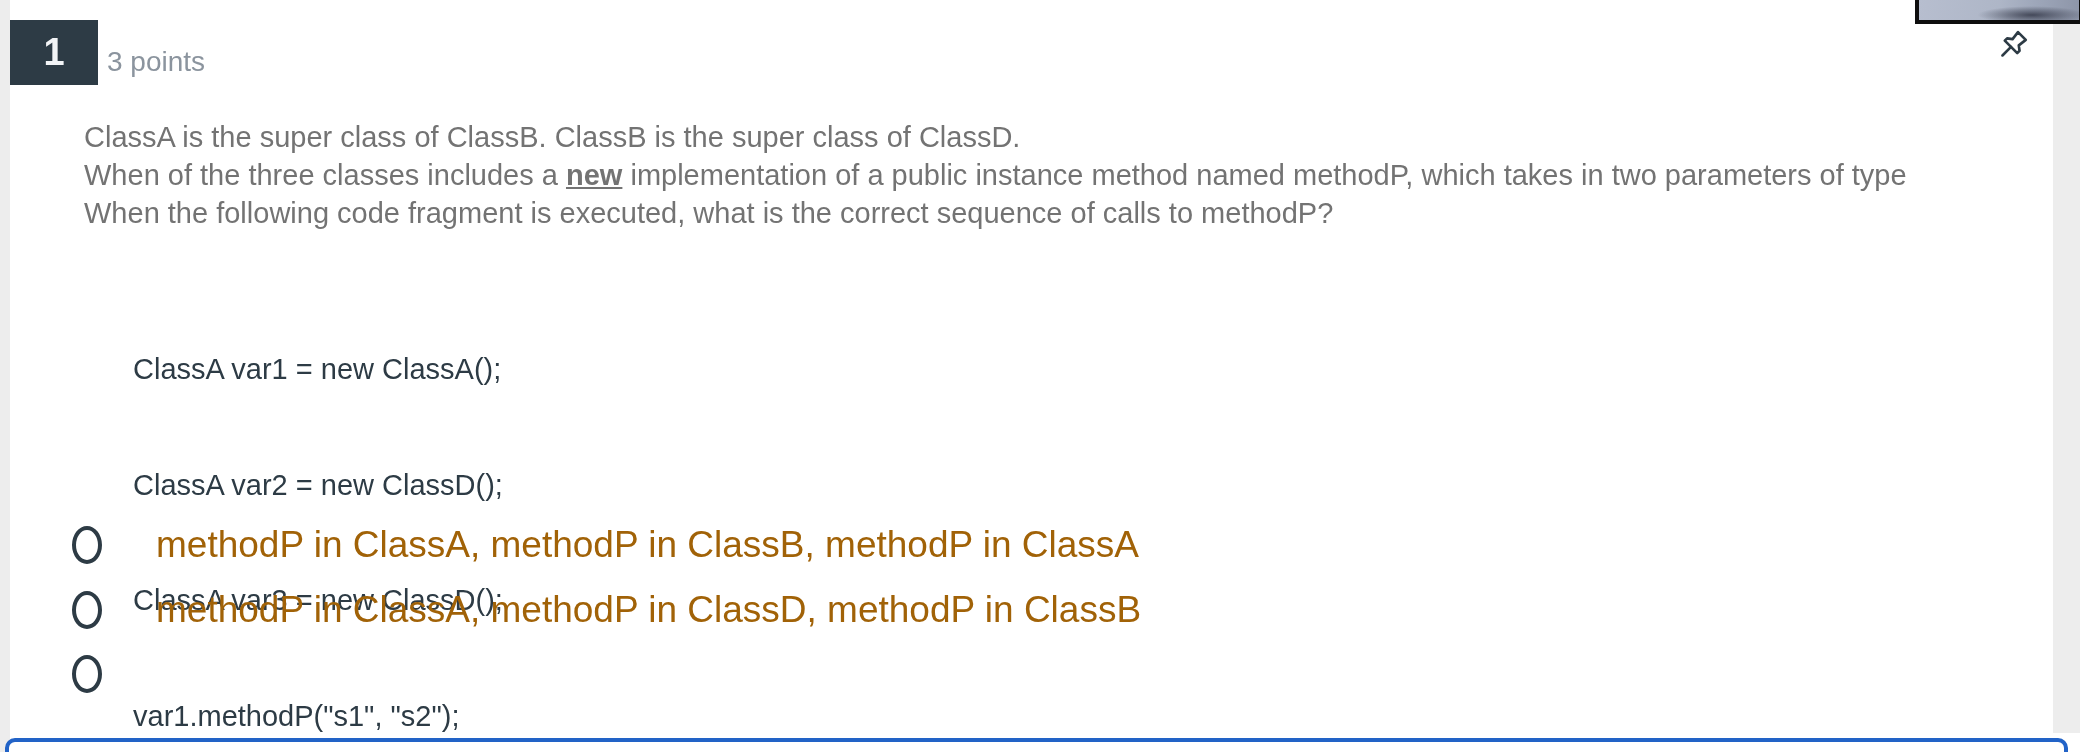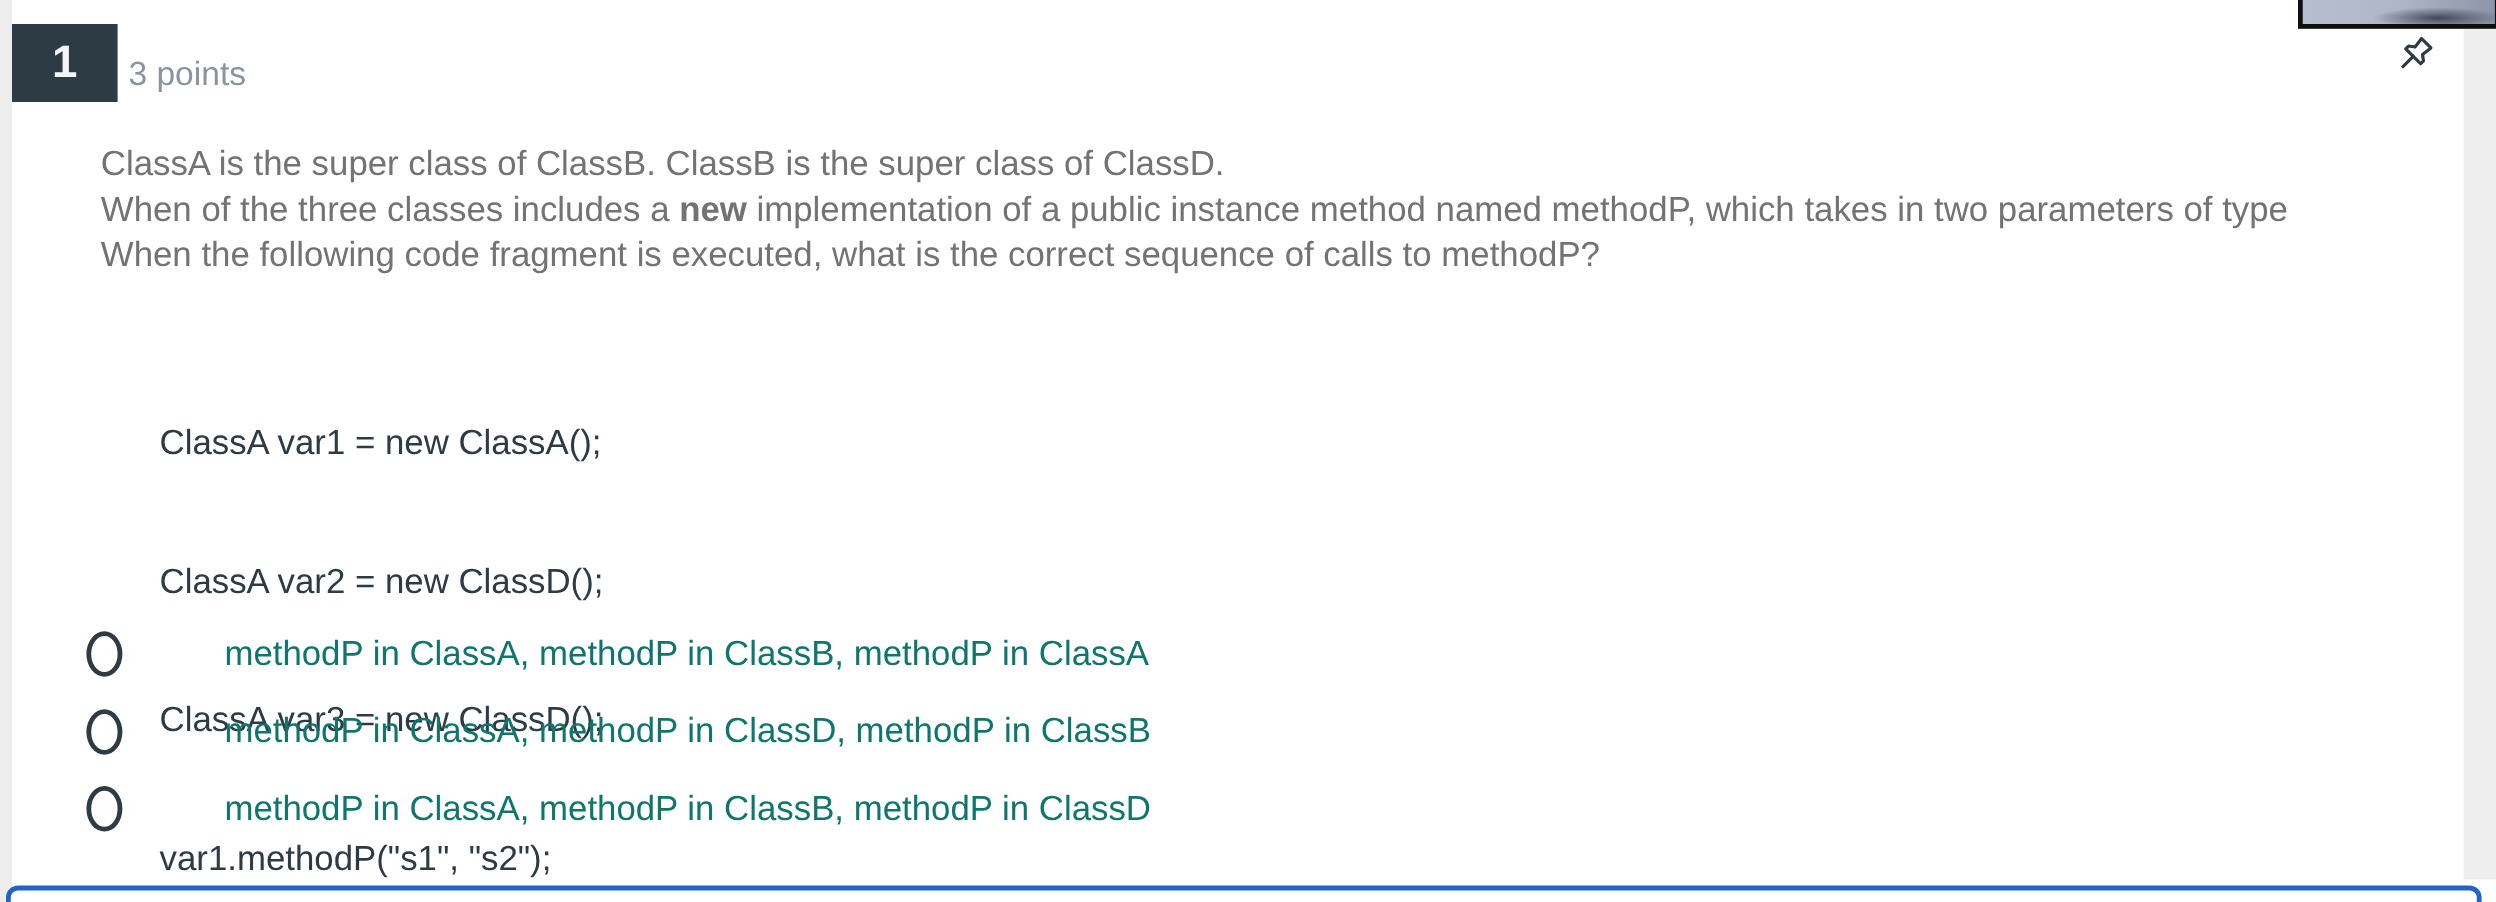--- a/index.html
+++ b/index.html
@@ -28,21 +28,21 @@
   .points-label {
     position: absolute; left: 107px; top: 30px;
     font-size: 28px; color: #8b949e; margin-top: 16px;
   }
   .question-prompt {
     position: absolute; left: 84px; top: 90px;
     font-size: 29px; line-height: 38px; color: #737373;
     white-space: nowrap;
     margin-top: 28px;
   }
-  .question-prompt .bold { font-weight: bold; }
+  .question-prompt .bold { font-weight: bold; text-decoration: underline; }
   .code-block {
     position: absolute; left: 133px; top: 273px;
     font-size: 29px; line-height: 38.5px; color: #2d3b45;
     white-space: pre;
   }
   .options {
     position: absolute; left: 72px; top: 513px;
   }
   .option-row {
     height: 64.5px;
@@ -50,22 +50,22 @@
     cursor: pointer;
   }
   .radio {
     width: 30px; height: 38px;
     border: 4px solid #2d3b45;
     border-radius: 50%;
     background: transparent;
     flex: 0 0 auto;
   }
   .option-label {
-    margin-left: 85px;
-    font-size: 29px; color: #0f766e;
+    margin-left: 54px;
+    font-size: 37px; color: #a16207;
     white-space: nowrap;
   }
   .next-question-box {
     position: absolute; left: 5px; top: 738px;
     width: 2063px; height: 60px;
     border: 4px solid #2263c7;
     border-radius: 10px;
     background: #ffffff;
   }
   .pin-button {
@@ -119,21 +119,20 @@
   <div class="option-row">
     <span class="radio"></span>
     <span class="option-label">methodP in ClassA, methodP in ClassB, methodP in ClassA</span>
   </div>
   <div class="option-row">
     <span class="radio"></span>
     <span class="option-label">methodP in ClassA, methodP in ClassD, methodP in ClassB</span>
   </div>
   <div class="option-row">
     <span class="radio"></span>
-    <span class="option-label">methodP in ClassA, methodP in ClassB, methodP in ClassD</span>
   </div>
 </div>
 
 <div class="next-question-box"></div>
 
 <button class="pin-button" title="">
   <svg width="44" height="44" viewBox="0 0 40 40">
     <g transform="rotate(45 20 19)" fill="none" stroke="#2d3b45" stroke-width="2.4" stroke-linejoin="round" stroke-linecap="round">
       <path d="M15 5 h10 l-1 8 4 3 v3 H12 v-3 l4-3 z"></path>
       <path d="M20 19 v11"></path>

